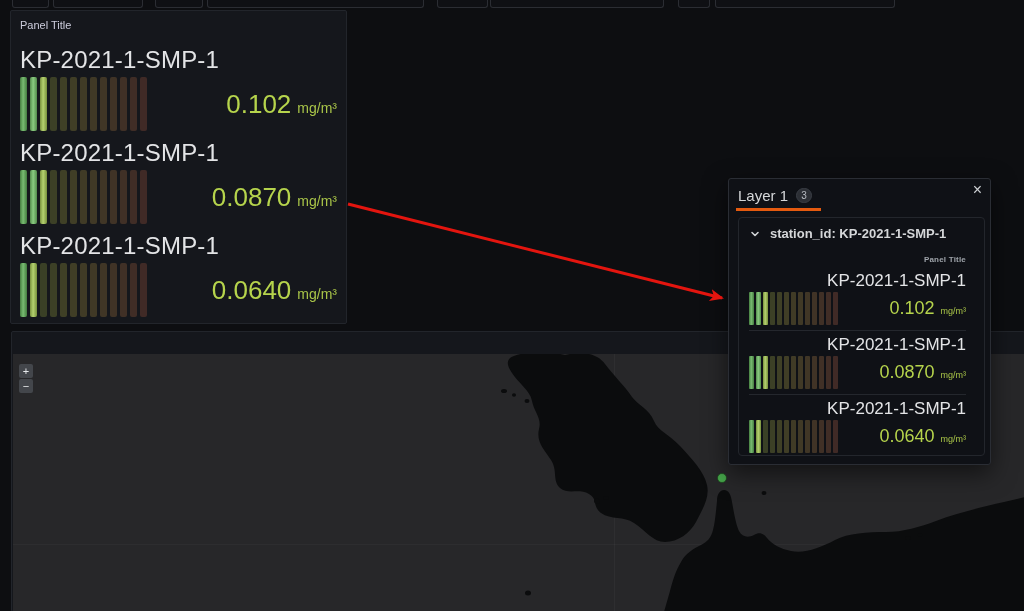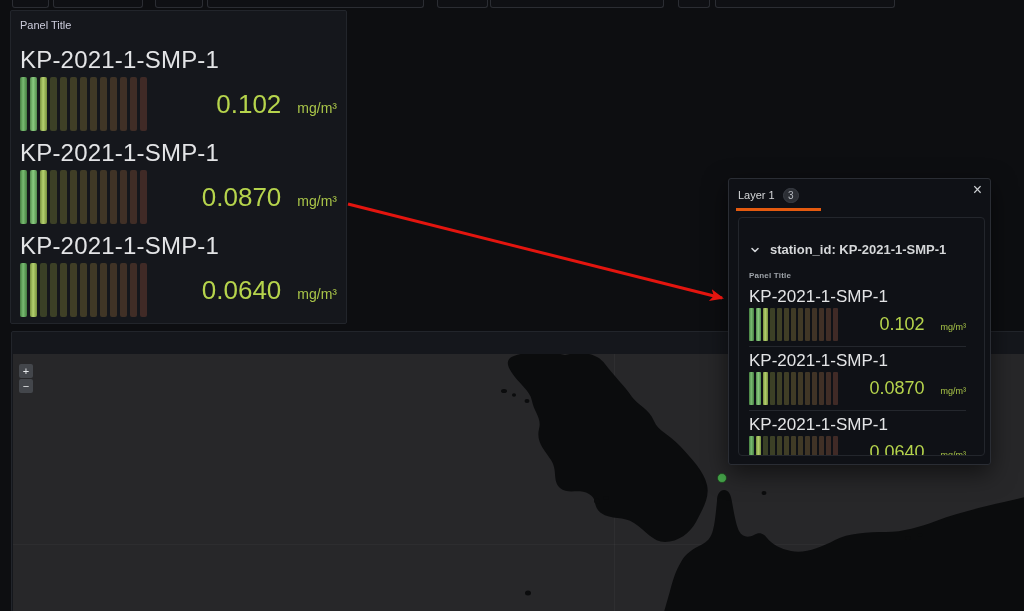--- a/index.html
+++ b/index.html
@@ -31,21 +31,21 @@
 
   .g-entry { margin-bottom:8px; }
   .g-title { font-size:24px; line-height:28px; color:#e3e4e6; margin-bottom:3px; font-weight:400; letter-spacing:.2px; white-space:nowrap; }
   .g-body { display:flex; align-items:center; height:54px; }
   .g-bars { display:flex; gap:3px; height:100%; }
   .seg { width:7px; height:100%; border-radius:2px; position:relative; }
   .seg.lit::after {
     content:""; position:absolute; inset:0; border-radius:inherit;
     background:linear-gradient(90deg, rgba(0,0,0,.28), rgba(255,255,255,.16) 45%, rgba(0,0,0,.28));
   }
-  .g-valwrap { margin-left:auto; display:flex; align-items:baseline; gap:16px; }
+  .g-valwrap { margin-left:auto; display:flex; align-items:baseline; gap:6px; }
   .g-value { font-size:26px; font-weight:500; }
   .g-unit  { font-size:14px; opacity:.92; }
 
   
   #map-panel { left:11px; top:331px; width:1014px; height:281px; z-index:5; }
   #map-header { height:21px; display:flex; align-items:center; padding-left:7px; }
   #map-title { font-size:11px; color:#ccccdc; font-weight:500; }
   #map-body { position:absolute; left:1px; top:22px; width:1012px; height:258px; background:#272729; overflow:hidden; }
   #map-svg { display:block; }
   #map-zoom { position:absolute; left:6px; top:10px; display:flex; flex-direction:column; gap:1px; z-index:6; }
@@ -58,30 +58,30 @@
 
   
   #tooltip {
     position:absolute; left:728px; top:178px; width:263px; height:287px;
     background:#0f1116; border:1px solid #2a2d34; border-radius:3px;
     box-shadow:0 8px 24px rgba(0,0,0,.55); z-index:40;
   }
   #tt-close { position:absolute; top:3px; right:8px; font-size:16px; line-height:16px; color:#cfd2d5; cursor:pointer; }
   #tt-tabrow { position:relative; height:32px; display:flex; align-items:center; padding-left:9px; }
   #tt-tab { display:flex; align-items:center; cursor:pointer; }
-  #tt-tab-label { font-size:11px; color:#d5d7d9; }
+  #tt-tab-label { font-size:15px; color:#d5d7d9; }
   #tt-badge {
     margin-left:8px; min-width:16px; height:15px; padding:0 4px;
     background:#2c2f35; border:1px solid #3a3e45; border-radius:8px;
     font-size:10px; color:#b6bac0; display:flex; align-items:center; justify-content:center;
   }
   #tt-accent { position:absolute; left:7px; bottom:0; width:85px; height:3px; }
   #tt-inner {
     position:absolute; left:9px; right:5px; top:38px; bottom:8px;
-    border:1px solid #23262c; border-radius:4px; padding:22px 18px 6px 10px; overflow:hidden;
+    border:1px solid #23262c; border-radius:4px; padding:6px 18px 6px 10px; overflow:hidden;text-align:right;
   }
   #tt-station { display:flex; align-items:center; gap:10px; padding:2px 0 2px 1px; cursor:pointer; }
   #tt-station-label { font-size:13px; font-weight:600; color:#d5d7d9; }
   #tt-panel-title { font-size:8px; font-weight:700; letter-spacing:.2px; color:#9ea3a9; margin:12px 0 7px; }
 
   .t-entry { }
   .t-entry + .t-entry { border-top:1px solid #24272d; padding-top:4px; margin-top:5px; }
   .t-title { font-size:17px; line-height:19px; color:#e3e4e6; margin-bottom:2px; white-space:nowrap; }
   .t-body { display:flex; align-items:center; height:33px; }
   .t-body .g-bars { gap:2px; }

